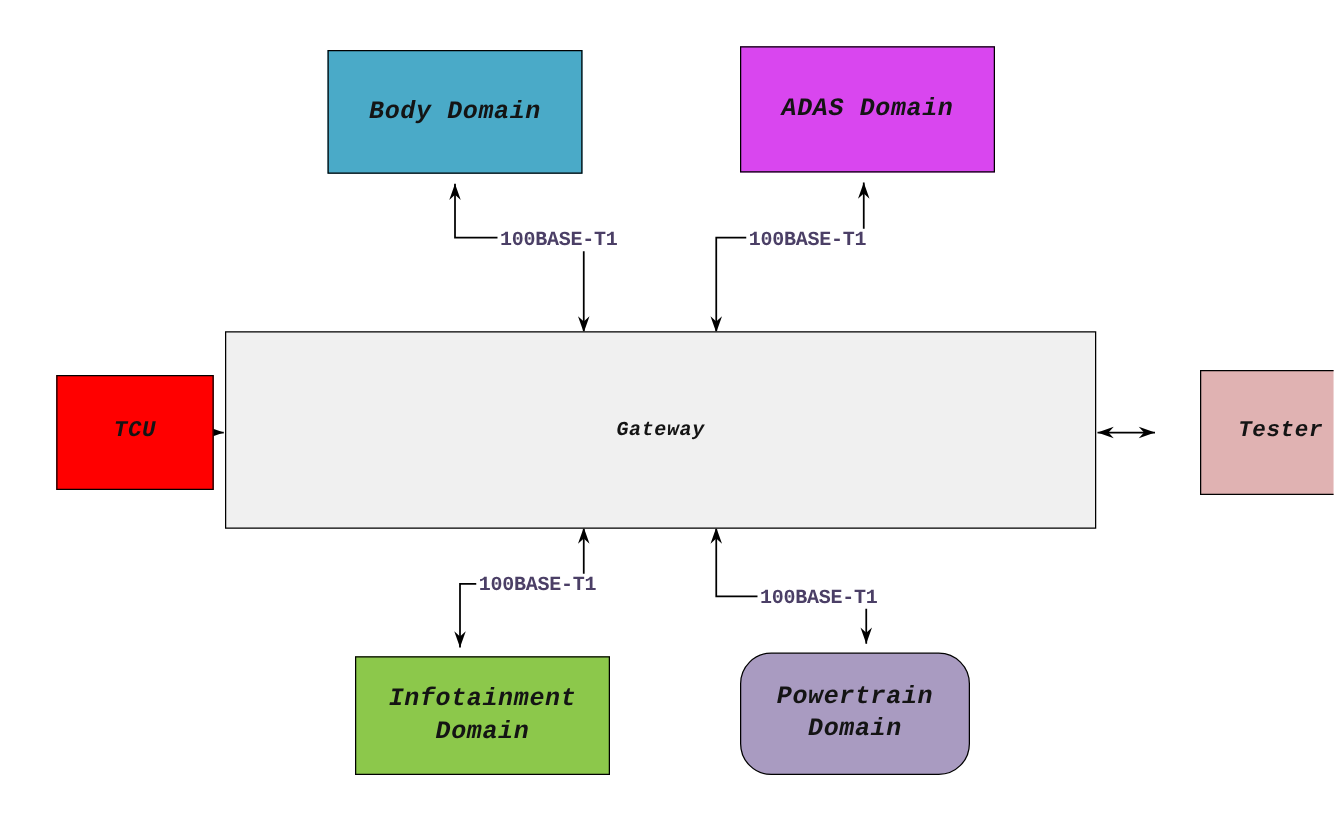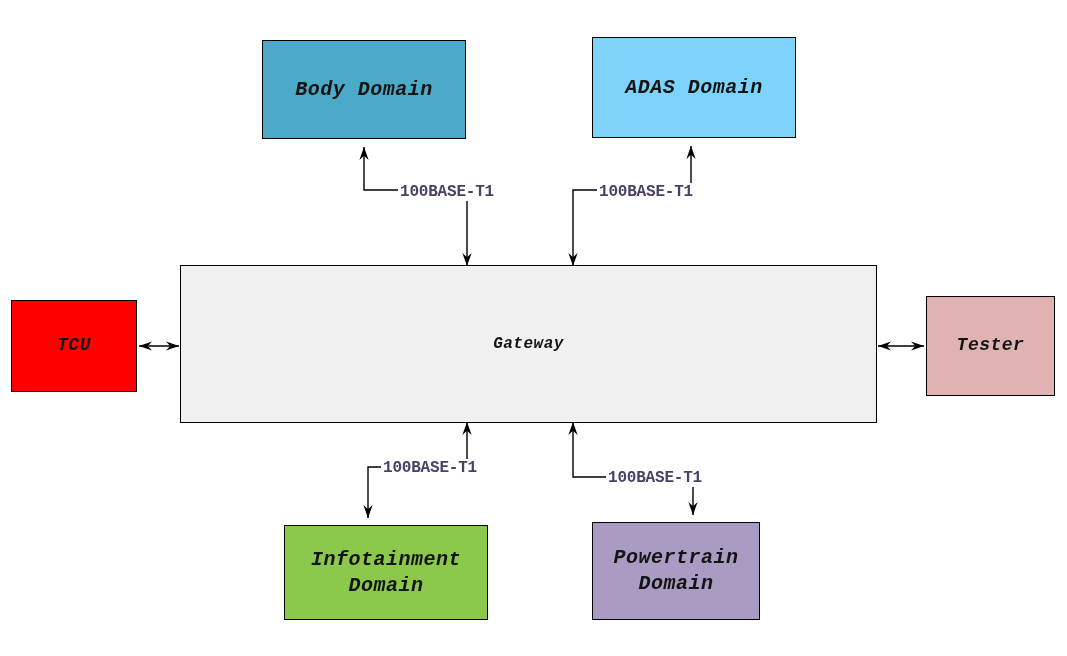--- a/index.html
+++ b/index.html
@@ -39,20 +39,21 @@
     padding: 0 6px;
   }
   #node-gateway {
     font-size: 16px;
   }
   .node-domain {
     font-size: 20px;
   }
   .node-small {
     font-size: 18px;
+    margin-left: 34px;
   }
   #svg-links {
     position: absolute;
     left: 0;
     top: 0;
     width: 1067px;
     height: 656px;
     pointer-events: none;
   }
   .link-path {
@@ -107,37 +108,37 @@
         <path d="M 878 346 L 924 346" class="link-path"></path>
         <polygon points="878,346 891,341.4 886.8,346 891,350.6" fill="#000000"></polygon>
         <polygon points="924,346 911,341.4 915.2,346 911,350.6" fill="#000000"></polygon>
       </g>
   </svg>
 
   <div id="nodes-group">
       <div class="node node-domain" id="node-body-domain" style="left: 262px; top: 40px; width: 204px; height: 99px; background: rgb(74, 170, 200);">
         <span class="node-label">Body Domain</span>
       </div>
-      <div class="node node-domain" id="node-adas-domain" style="left: 592px; top: 37px; width: 204px; height: 101px; background: #7dd3fc;">
+      <div class="node node-domain" id="node-adas-domain" style="left: 592px; top: 37px; width: 204px; height: 101px; background: #d946ef;">
         <span class="node-label">ADAS Domain</span>
       </div>
       <div class="node " id="node-gateway" style="left: 180px; top: 265px; width: 697px; height: 158px; background: rgb(240, 240, 240);">
         <span class="node-label">Gateway</span>
       </div>
       <div class="node node-small" id="node-tcu" style="left: 11px; top: 300px; width: 126px; height: 92px; background: rgb(255, 0, 0);">
         <span class="node-label">TCU</span>
       </div>
       <div class="node node-small" id="node-tester" style="left: 926px; top: 296px; width: 129px; height: 100px; background: rgb(224, 178, 178);">
         <span class="node-label">Tester</span>
       </div>
       <div class="node node-domain" id="node-infotainment-domain" style="left: 268px; top: 525px; width: 204px; height: 95px; background: rgb(140, 200, 75); margin-left: 16px;">
         <span class="node-label">Infotainment
 Domain</span>
       </div>
-      <div class="node node-domain" id="node-powertrain-domain" style="left: 592px; top: 522px; width: 168px; height: 98px; background: rgb(169, 155, 193);">
+      <div class="node node-domain" id="node-powertrain-domain" style="left: 592px; top: 522px; width: 184px; height: 98px; background: rgb(169, 155, 193); border-radius: 25px;">
         <span class="node-label">Powertrain
 Domain</span>
       </div>
     </div>
   <div id="labels-group">
       <div class="link-label" style="left: 398px; top: 183px; position: absolute;">100BASE-T1</div>
       <div class="link-label" style="left: 597px; top: 183px; position: absolute;">100BASE-T1</div>
       <div class="link-label" style="left: 381px; top: 459px; position: absolute;">100BASE-T1</div>
       <div class="link-label" style="left: 606px; top: 469px; position: absolute;">100BASE-T1</div>
     </div>

